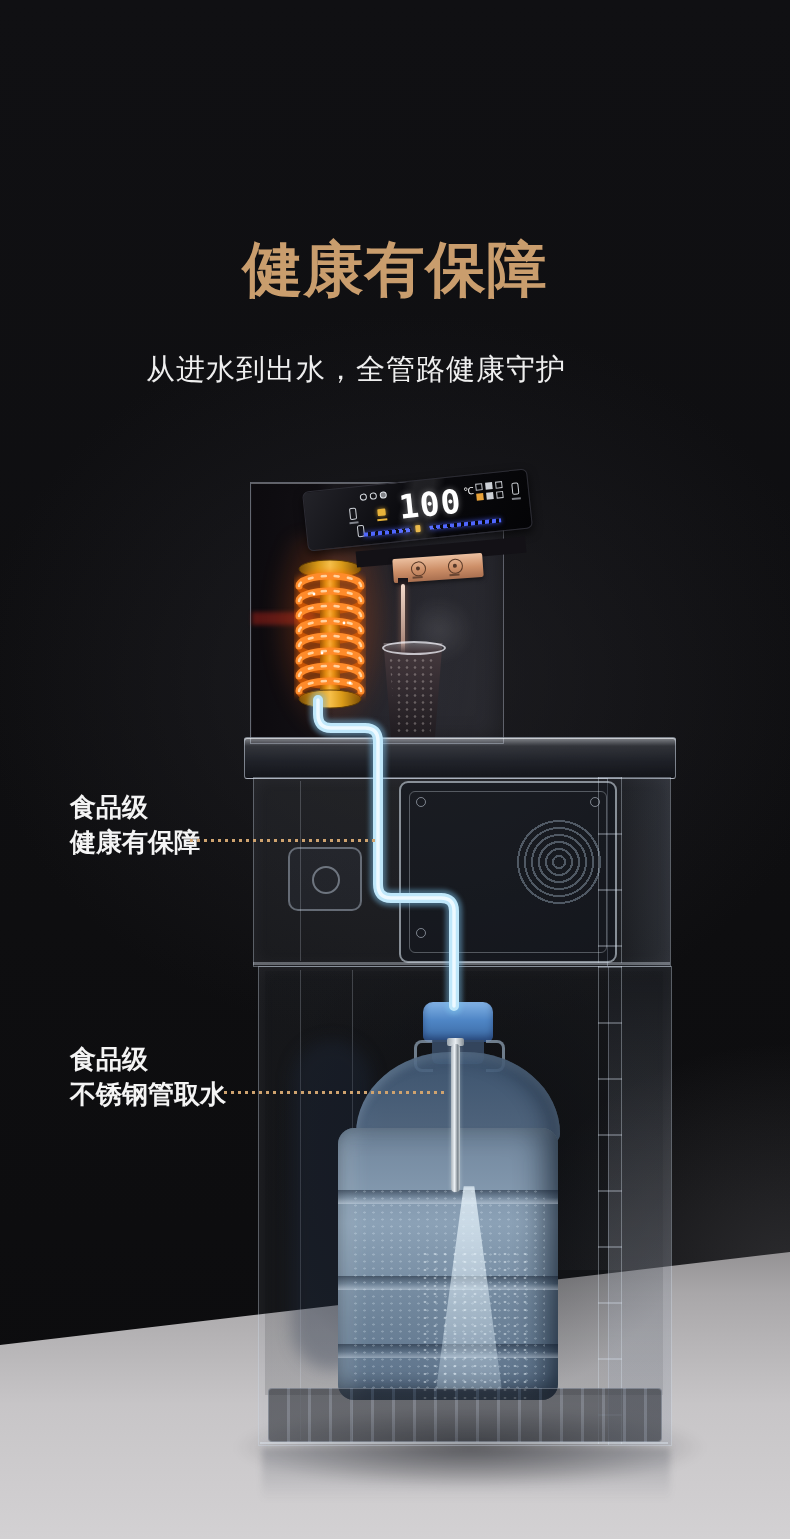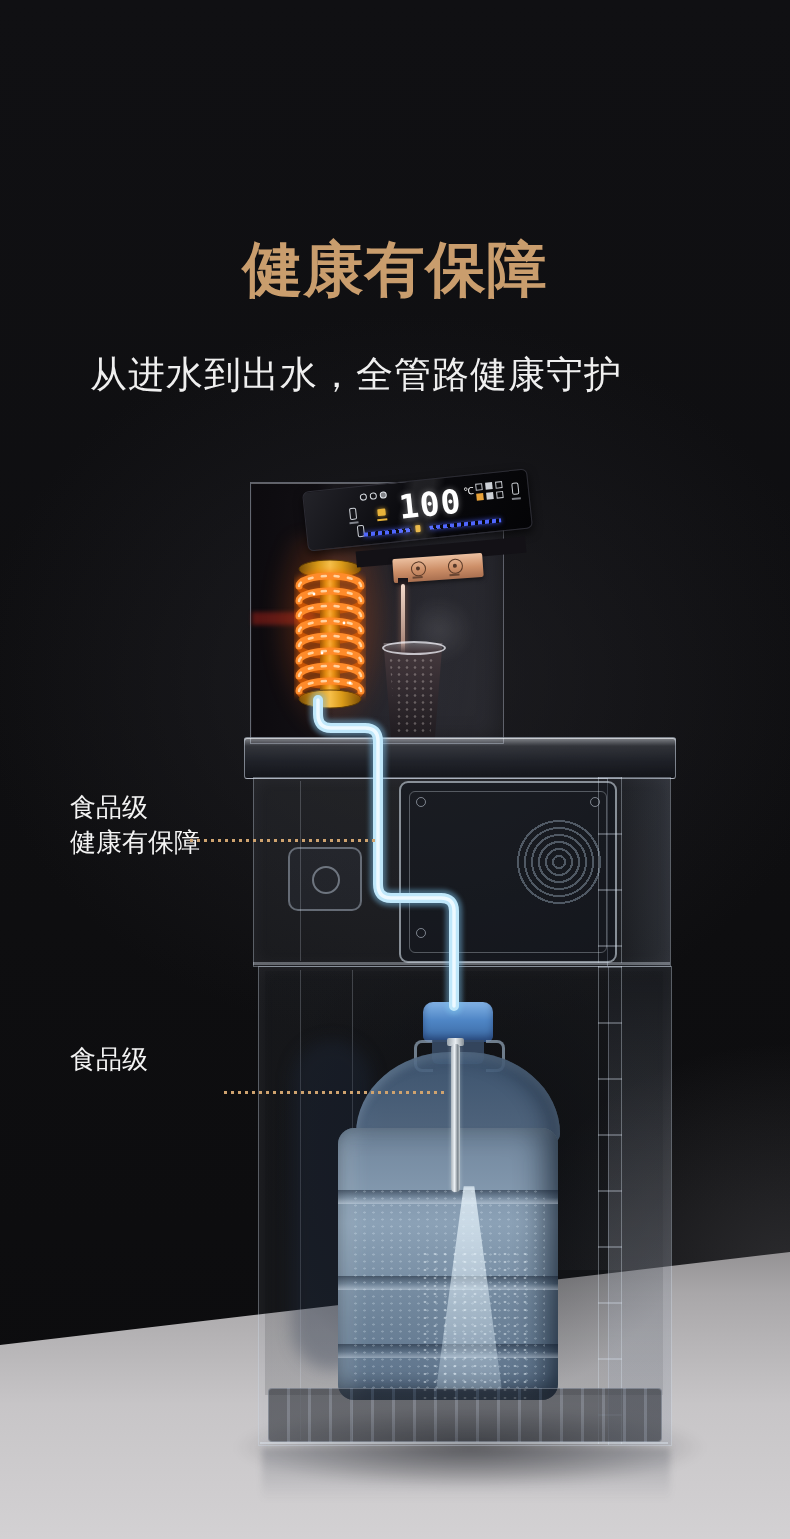--- a/index.html
+++ b/index.html
@@ -8,21 +8,21 @@
     background:
       radial-gradient(ellipse 620px 520px at 52% 44%, rgba(40,40,46,.55), rgba(0,0,0,0) 70%),
       linear-gradient(180deg,#101013 0%, #0e0e10 60%, #0c0c0e 100%);
     font-family:"Liberation Sans", sans-serif;
     color:#f2f2f2;
   }
   .abs{position:absolute;}
   
   .title-1{left:0;top:150px;width:790px;text-align:center;font-size:60px;font-weight:700;letter-spacing:1px;color:#fbfbfb;}
   .title-2{left:0;top:230px;width:790px;text-align:center;font-size:60px;font-weight:700;letter-spacing:1px;color:#c99d6d;}
-  .subtitle{left:0;top:350px;width:712px;text-align:center;font-size:37px;font-weight:400;letter-spacing:1px;color:#efefef;}
+  .subtitle{left:0;top:350px;width:712px;text-align:center;font-size:29px;font-weight:400;letter-spacing:1px;color:#efefef;}
   
   .floor{left:0;top:1240px;width:790px;height:299px;
     clip-path:polygon(0 105px,790px 12px,790px 299px,0 299px);
     background:linear-gradient(180deg,#8e8c8e 0%,#a9a7a9 18%,#c7c5c7 55%,#d3d1d3 100%);}
   .wall-glow{right:0;top:1040px;width:280px;height:230px;background:radial-gradient(ellipse at 100% 100%, rgba(150,150,156,.22), transparent 70%);}
   .floor-shadow{left:225px;top:1405px;width:490px;height:85px;background:radial-gradient(ellipse at 50% 50%, rgba(8,8,10,.55), transparent 68%);filter:blur(4px);}
   .floor-reflect{left:262px;top:1448px;width:408px;height:62px;background:linear-gradient(180deg,rgba(70,76,88,.28),transparent 85%);filter:blur(3px);}
   
   .glass{border:1px solid rgba(213,223,238,.35);background:rgba(150,160,175,.08);box-shadow:inset 0 0 18px rgba(235,242,252,.05);}
   .vline{width:1px;background:rgba(218,228,242,.22);}
@@ -113,21 +113,21 @@
     background-image:radial-gradient(rgba(232,244,252,.5) 1px, transparent 1.7px);background-size:9px 7px;}
   .pipe-collar{left:447px;top:1038px;width:17px;height:8px;background:linear-gradient(90deg,#9aa4ac,#e7ecf0,#868f96);border-radius:2px;}
   .pipe{left:451px;top:1044px;width:9px;height:148px;border-radius:4px;
     background:linear-gradient(90deg,#a9b3bb 0%,#ecf1f5 40%,#7b858d 75%,#ccd4d9 100%);box-shadow:0 0 4px rgba(240,248,255,.35);}
   .spray{left:436px;top:1186px;width:66px;height:204px;filter:blur(1px);
     clip-path:polygon(42% 0,58% 0,100% 100%,0 100%);
     background:linear-gradient(180deg, rgba(236,248,255,.75), rgba(214,234,248,.28));}
   .spray-spark{left:420px;top:1250px;width:110px;height:150px;opacity:.55;
     background-image:radial-gradient(rgba(240,250,255,.8) 1px, transparent 1.8px);background-size:10px 8px;filter:blur(.4px);}
   
-  .callout{font-size:26px;line-height:35px;font-weight:400;color:#f4f4f4;}
+  .callout{font-size:26px;line-height:35px;font-weight:700;color:#f4f4f4;}
   .leader{height:3px;background:repeating-linear-gradient(90deg,#cfa36f 0 3px,transparent 3px 7px);}
   
   .overlay-svg{left:0;top:0;pointer-events:none;}
 </style>
 </head>
 <body>
 
 <div id="stage">
 
   <div class="abs title-2">健康有保障</div>
@@ -267,16 +267,17 @@
   </div>
 
   <div class="abs callout" style="left:70px;top:790px">
     <div>食品级</div>
     <div>健康有保障</div>
   </div>
   <div class="abs leader" style="left:190px;top:839px;width:188px"></div>
 
   <div class="abs callout" style="left:70px;top:1042px">
     <div>食品级</div>
+    <div>不锈钢管取水</div>
   </div>
   <div class="abs leader" style="left:224px;top:1091px;width:222px"></div>
 
 </div>
 
 </body></html>

